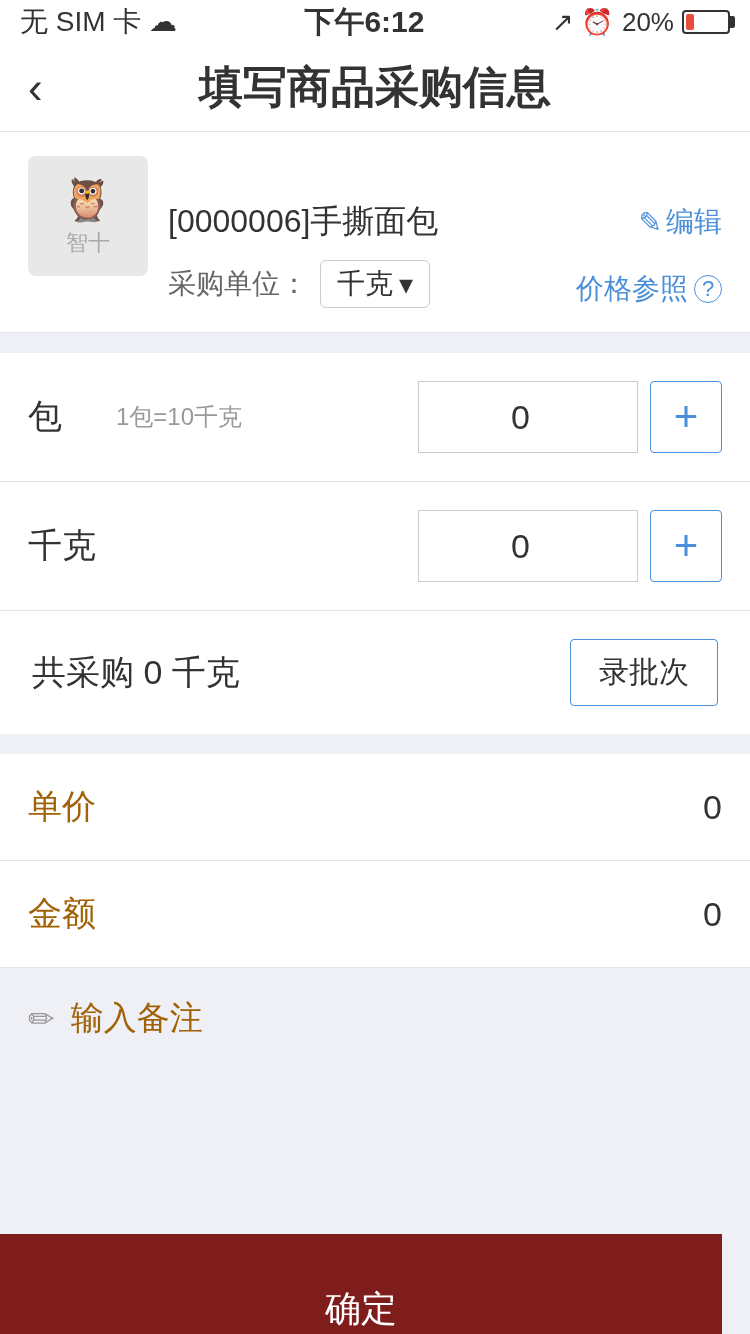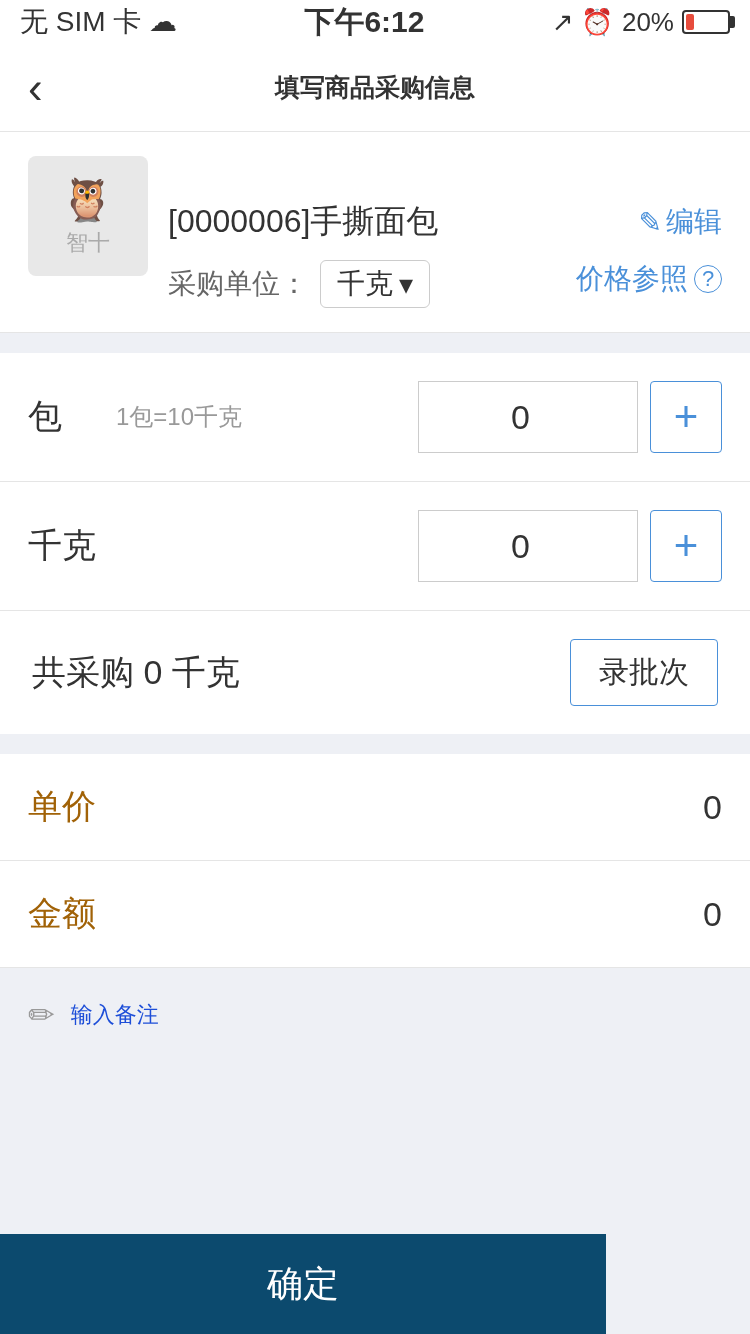--- a/index.html
+++ b/index.html
@@ -68,21 +68,21 @@
     }
     .nav-back {
       position: absolute;
       left: 28px;
       font-size: 44px;
       color: #333;
       cursor: pointer;
       line-height: 1;
     }
     .nav-title {
-      font-size: 25px;
+      font-size: 44px;
       font-weight: 600;
       color: #333;
     }
 
     
     .product-card {
       background: #fff;
       margin-top: 0;
       padding: 24px 28px;
       display: flex;
@@ -128,21 +128,21 @@
     .edit-btn {
       color: #4a90d9;
       font-size: 28px;
       display: flex;
       align-items: center;
       gap: 4px;
       cursor: pointer;
     }
     .purchase-unit-row {
       display: flex;
-      align-items: flex-start;
+      align-items: flex-end;
       justify-content: space-between;
     }
     .purchase-unit-left {
       display: flex;
       align-items: center;
       gap: 12px;
       font-size: 28px;
       color: #666;
     }
     .unit-dropdown {
@@ -273,38 +273,38 @@
       display: flex;
       align-items: center;
       gap: 16px;
       min-height: 88px;
     }
     .pencil-icon {
       font-size: 32px;
       color: #999;
     }
     .remark-placeholder {
-      font-size: 22px;
-      color: #1d4ed8;
+      font-size: 33px;
+      color: #a16207;
     }
 
     
     .content-spacer {
       flex: 1;
       background: #eef0f5;
       min-height: 300px;
     }
 
     
     .confirm-bar {
-      width: 606px;
+      width: 722px;
       height: 100px;
-      background: #0c4a6e;
-      display: flex;
-      align-items: center;
+      background: #7f1d1d;
+      display: flex;
+      align-items: flex-end;
       justify-content: center;
       position: fixed;
       bottom: 0;
       left: 0;
       cursor: pointer;
     }
     .confirm-text {
       font-size: 36px;
       color: #fff;
       font-weight: 500;

